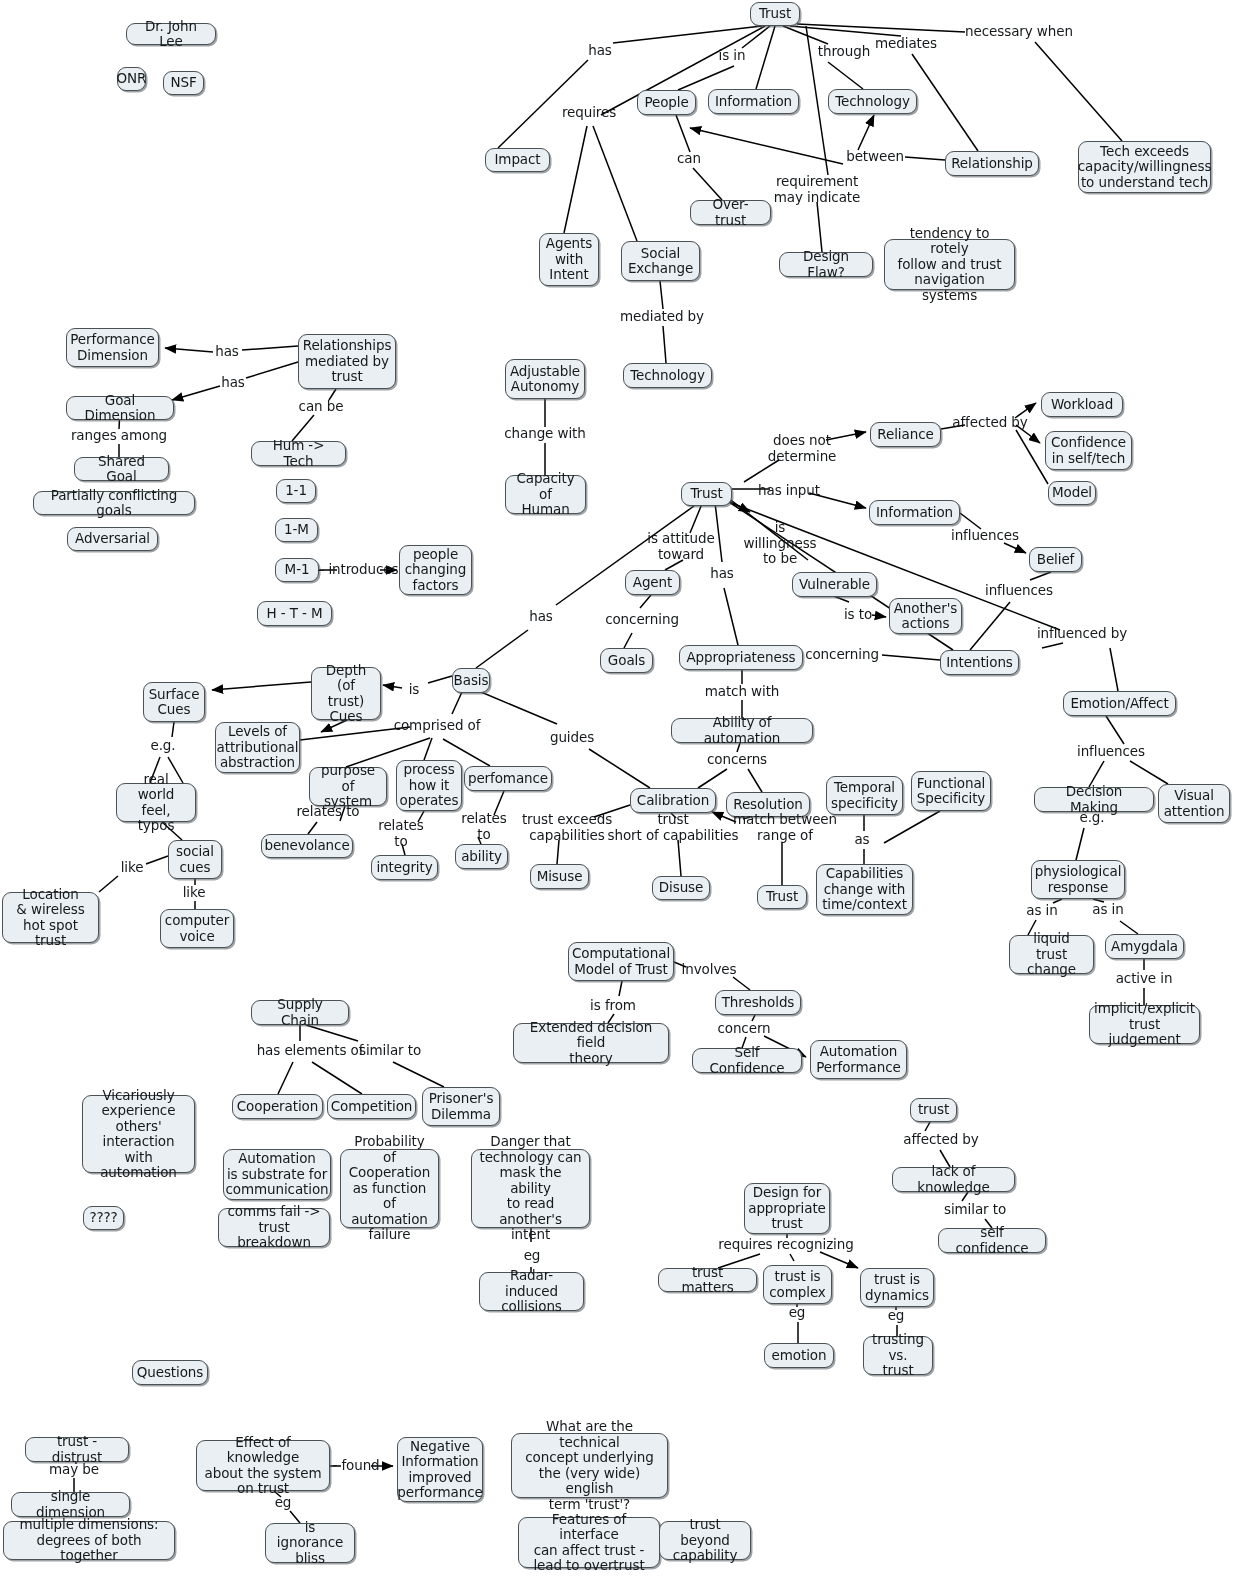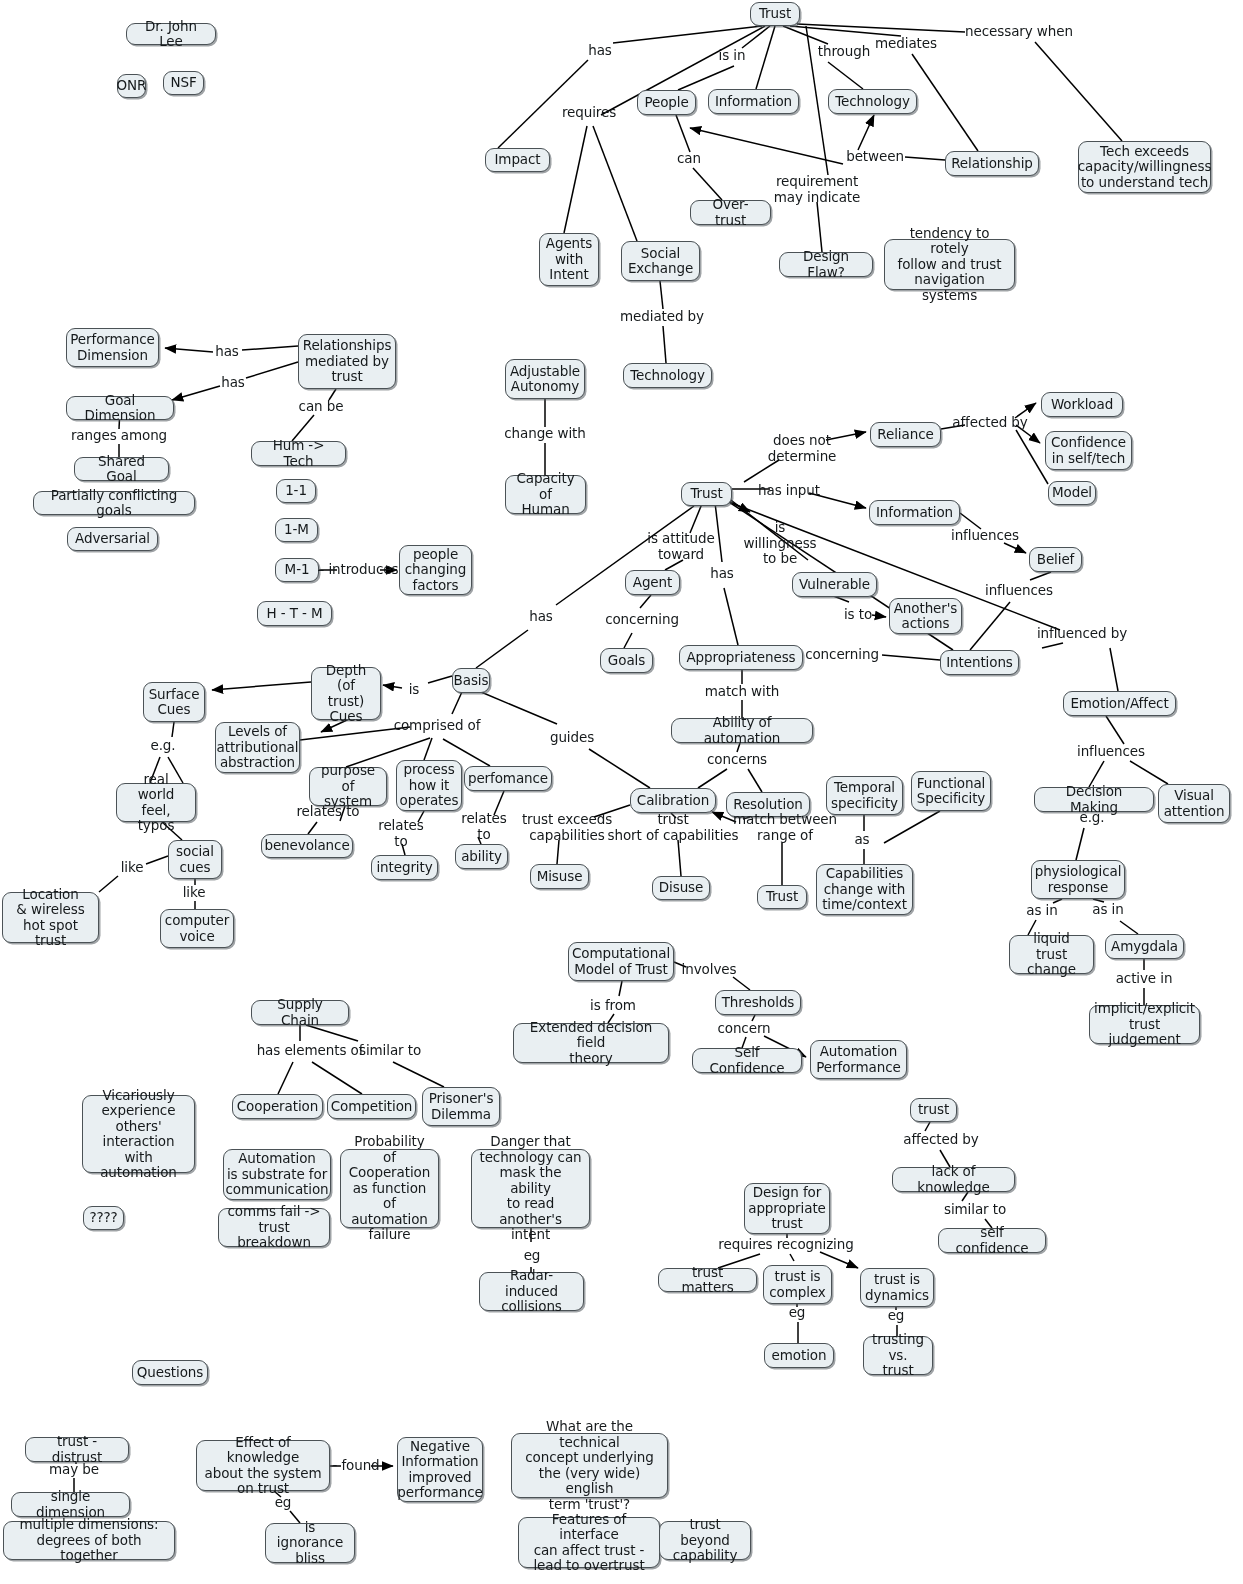--- a/index.html
+++ b/index.html
@@ -204,21 +204,21 @@
       <line x1="897" y1="1325" x2="897" y2="1336" stroke="#000000" stroke-width="1.5"></line>
       <line x1="76" y1="1462" x2="76" y2="1464" stroke="#000000" stroke-width="1.5"></line>
       <line x1="74" y1="1478" x2="74" y2="1492" stroke="#000000" stroke-width="1.5"></line>
       <line x1="330" y1="1466" x2="341" y2="1466" stroke="#000000" stroke-width="1.5"></line>
       <line x1="371" y1="1466" x2="393" y2="1466" stroke="#000000" stroke-width="1.5" marker-end="url(#ah)"></line>
       <line x1="274" y1="1491" x2="281" y2="1497" stroke="#000000" stroke-width="1.5"></line>
       <line x1="290" y1="1511" x2="300" y2="1523" stroke="#000000" stroke-width="1.5"></line>
     </svg>
   <div id="node-layer">
       <div class="node" style="left: 126px; top: 23px; width: 90px; height: 22px;">Dr. John Lee</div>
-      <div class="node" style="left: 117px; top: 74px; width: 29px; height: 24px;">ONR</div>
+      <div class="node" style="left: 117px; top: 67px; width: 29px; height: 24px;">ONR</div>
       <div class="node" style="left: 163px; top: 71px; width: 41px; height: 24px;">NSF</div>
       <div class="node" style="left: 750px; top: 2px; width: 50px; height: 24px;">Trust</div>
       <div class="node" style="left: 485px; top: 148px; width: 65px; height: 24px;">Impact</div>
       <div class="node" style="left: 637px; top: 90px; width: 59px; height: 25px;">People</div>
       <div class="node" style="left: 708px; top: 89px; width: 91px; height: 25px;">Information</div>
       <div class="node" style="left: 828px; top: 89px; width: 89px; height: 25px;">Technology</div>
       <div class="node" style="left: 945px; top: 151px; width: 94px; height: 25px;">Relationship</div>
       <div class="node" style="left: 1078px; top: 141px; width: 133px; height: 52px;">Tech exceeds
 capacity/willingness
 to understand tech</div>
@@ -291,21 +291,21 @@
 voice</div>
       <div class="node" style="left: 309px; top: 767px; width: 78px; height: 39px;">purpose
 of system</div>
       <div class="node" style="left: 396px; top: 760px; width: 66px; height: 51px;">process
 how it
 operates</div>
       <div class="node" style="left: 464px; top: 766px; width: 88px; height: 25px;">perfomance</div>
       <div class="node" style="left: 261px; top: 834px; width: 92px; height: 24px;">benevolance</div>
       <div class="node" style="left: 371px; top: 855px; width: 67px; height: 25px;">integrity</div>
       <div class="node" style="left: 455px; top: 844px; width: 53px; height: 25px;">ability</div>
-      <div class="node" style="left: 630px; top: 788px; width: 86px; height: 25px; border-radius: 10px;">Calibration</div>
+      <div class="node" style="left: 630px; top: 788px; width: 86px; height: 25px;">Calibration</div>
       <div class="node" style="left: 726px; top: 792px; width: 84px; height: 25px;">Resolution</div>
       <div class="node" style="left: 826px; top: 776px; width: 77px; height: 39px;">Temporal
 specificity</div>
       <div class="node" style="left: 911px; top: 771px; width: 80px; height: 40px;">Functional
 Specificity</div>
       <div class="node" style="left: 530px; top: 864px; width: 59px; height: 25px;">Misuse</div>
       <div class="node" style="left: 652px; top: 876px; width: 58px; height: 24px;">Disuse</div>
       <div class="node" style="left: 757px; top: 885px; width: 50px; height: 24px;">Trust</div>
       <div class="node" style="left: 816px; top: 864px; width: 97px; height: 51px;">Capabilities
 change with

